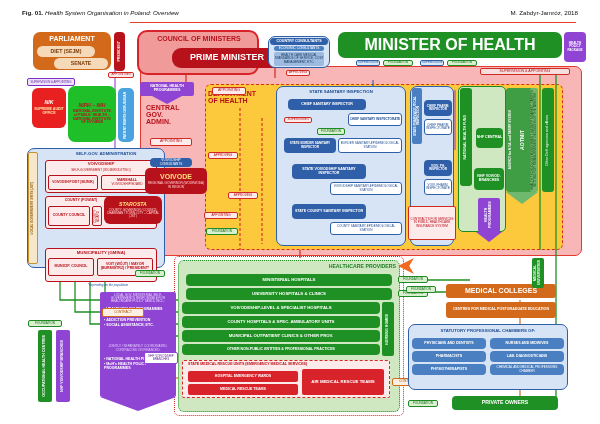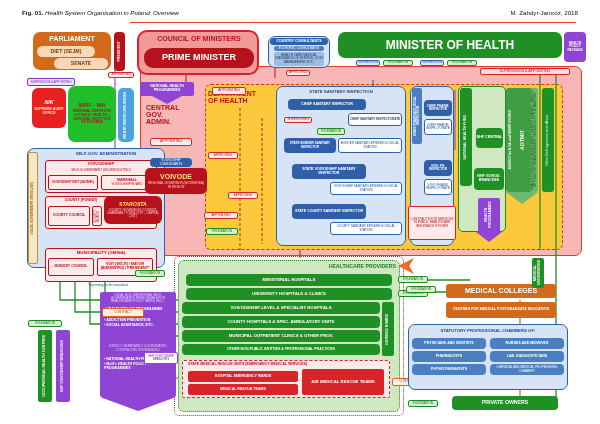--- a/index.html
+++ b/index.html
@@ -51,22 +51,22 @@
   
   .purple  { background:#8f44d4; color:#fff; }
 
   .vert { writing-mode:vertical-rl; transform:rotate(180deg); }
 
   .tiny  { font-size:3.1px; }
   .tiny2 { font-size:3.6px; }
   .sm    { font-size:4.3px; }
   .md    { font-size:5.2px; }
   .lg    { font-size:7px; }
-  .xl    { font-size:9px; }
-  .xxl   { font-size:12px; }
+  .xl    { font-size:9px;margin-left:28px; }
+  .xxl   { font-size:16px; }
   .b { font-weight:bold; }
   .i { font-style:italic; }
 
   svg.lines { position:absolute; left:0; top:0; width:600px; height:424px; pointer-events:none; }
 </style>
 </head>
 <body>
 
 <div id="root">
 

